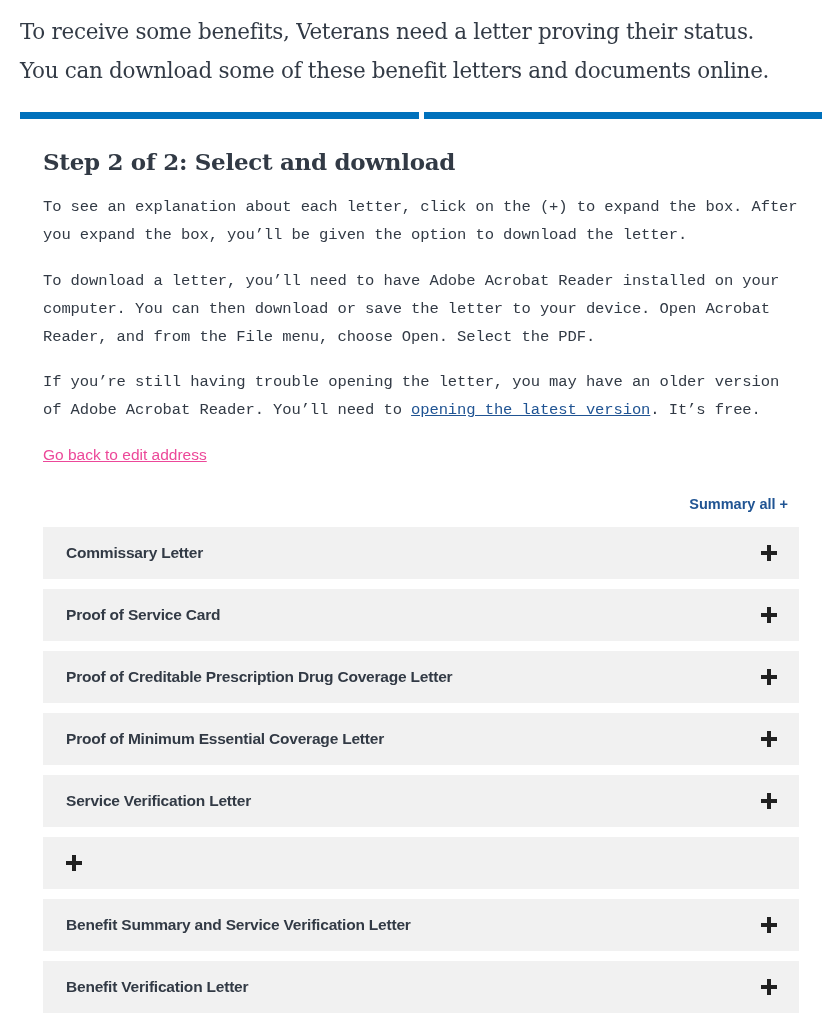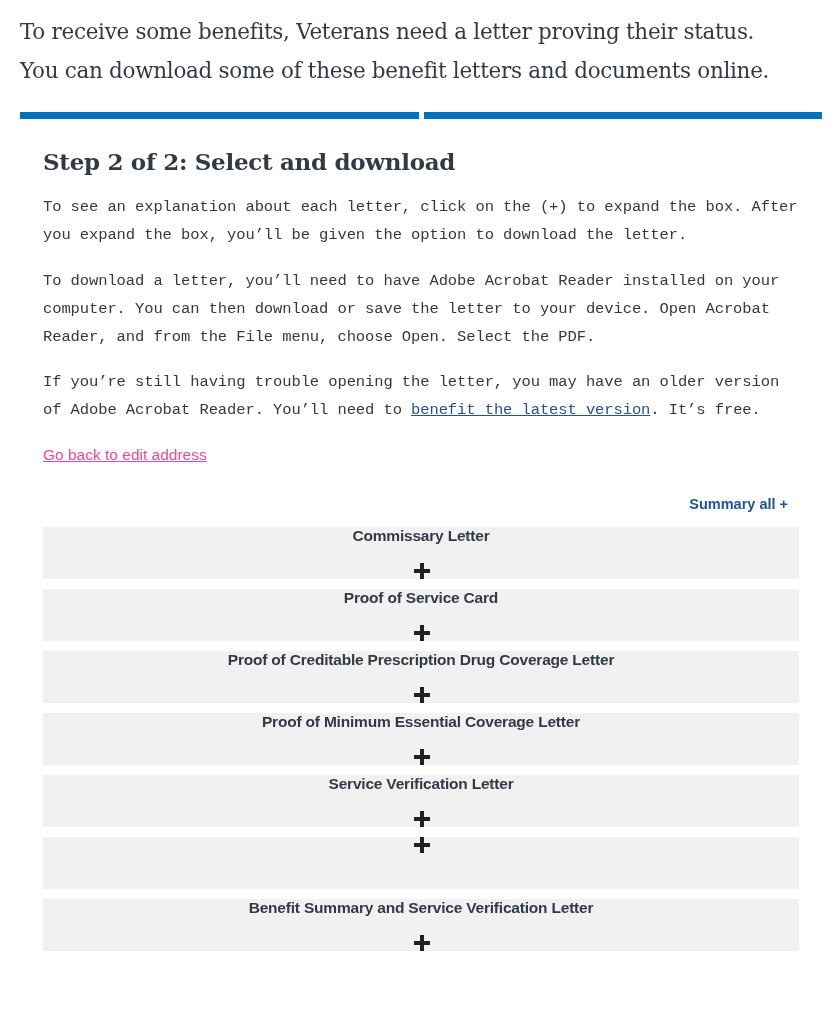--- a/index.html
+++ b/index.html
@@ -27,21 +27,21 @@
   .link-blue { color:#205493; text-decoration:underline; }
   .link-visited { color:#ec4899; text-decoration:underline; }
   .back-link { position:absolute; top:293px; left:0; font-size:15.5px; line-height:28px; }
   .expand-all {
     position:absolute; top:346px; right:11px; font-family:"Liberation Sans", sans-serif;
     font-weight:bold; font-size:14.5px; color:#205493; cursor:pointer; line-height:20px;
   }
   .accordion { position:absolute; left:43px; top:527px; width:756px; }
   .acc-item {
     height:52px; background:#f1f1f1; margin-bottom:10px; display:flex; align-items:center;
-    justify-content:space-between; padding:0 23px; box-sizing:border-box; cursor:pointer;flex-direction:column;
+    justify-content:space-between; padding:0 23px; box-sizing:border-box; cursor:pointer;
   }
   .acc-label { font-family:"Liberation Sans", sans-serif; font-weight:bold; font-size:15.5px; color:#323a45; letter-spacing:-0.2px; }
   .plus-icon { position:relative; width:16px; height:16px; margin-right:-1px; }
   .plus-icon::before, .plus-icon::after { content:""; position:absolute; background:#212121; }
   .plus-icon::before { left:0; top:6px; width:16px; height:4px; }
   .plus-icon::after { left:6px; top:0; width:4px; height:16px; }
 </style>
 </head>
 <body>
 
@@ -52,21 +52,21 @@
 
 <div class="progress">
   <div class="seg" style="background:#0071bc"></div>
   <div class="seg" style="background:#0071bc"></div>
 </div>
 
 <div class="panel">
   <h3 class="step-title">Step 2 of 2: Select and download</h3>
   <p class="para p1">To see an explanation about each letter, click on the (+) to expand the box. After you expand the box, you’ll be given the option to download the letter.</p>
   <p class="para p2">To download a letter, you’ll need to have Adobe Acrobat Reader installed on your computer. You can then download or save the letter to your device. Open Acrobat Reader, and from the File menu, choose Open. Select the PDF.</p>
-  <p class="para p3"><span>If you’re still having trouble opening the letter, you may have an older version of Adobe Acrobat Reader. You’ll need to </span><a class="link-blue" href="#">benefit the latest version</a><span>. It’s free.</span></p>
+  <p class="para p3"><span>If you’re still having trouble opening the letter, you may have an older version of Adobe Acrobat Reader. You’ll need to </span><a class="link-blue" href="#">opening the latest version</a><span>. It’s free.</span></p>
   <a class="link-visited back-link" href="#">Go back to edit address</a>
   <div class="expand-all">Summary all +</div>
 </div>
 
 <div class="accordion">
   <div class="acc-item">
     <span class="acc-label">Commissary Letter</span>
     <span class="plus-icon"></span>
   </div>
   <div class="acc-item">
@@ -85,13 +85,17 @@
     <span class="acc-label">Service Verification Letter</span>
     <span class="plus-icon"></span>
   </div>
   <div class="acc-item">
     <span class="plus-icon"></span>
   </div>
   <div class="acc-item">
     <span class="acc-label">Benefit Summary and Service Verification Letter</span>
     <span class="plus-icon"></span>
   </div>
+  <div class="acc-item">
+    <span class="acc-label">Benefit Verification Letter</span>
+    <span class="plus-icon"></span>
+  </div>
 </div>
 
 </body></html>

